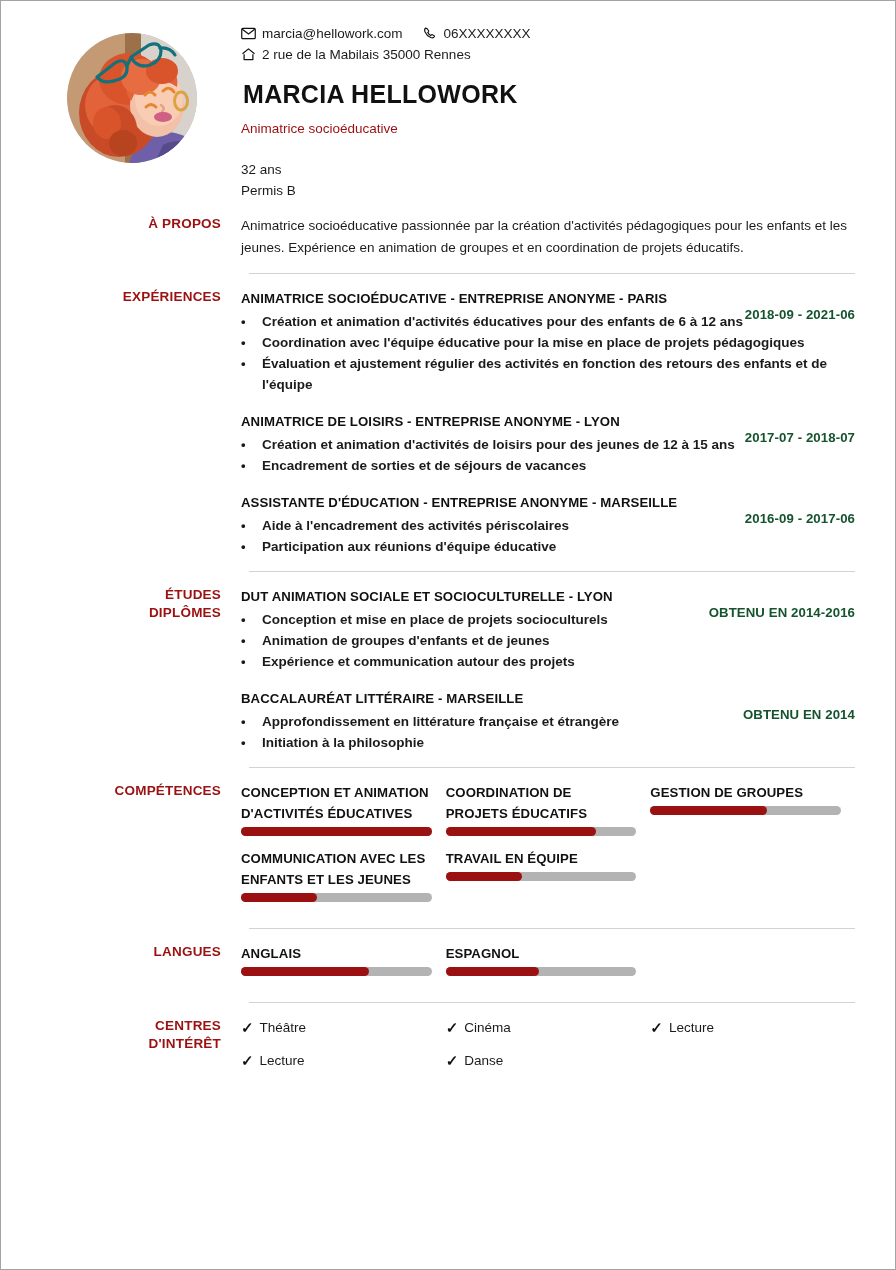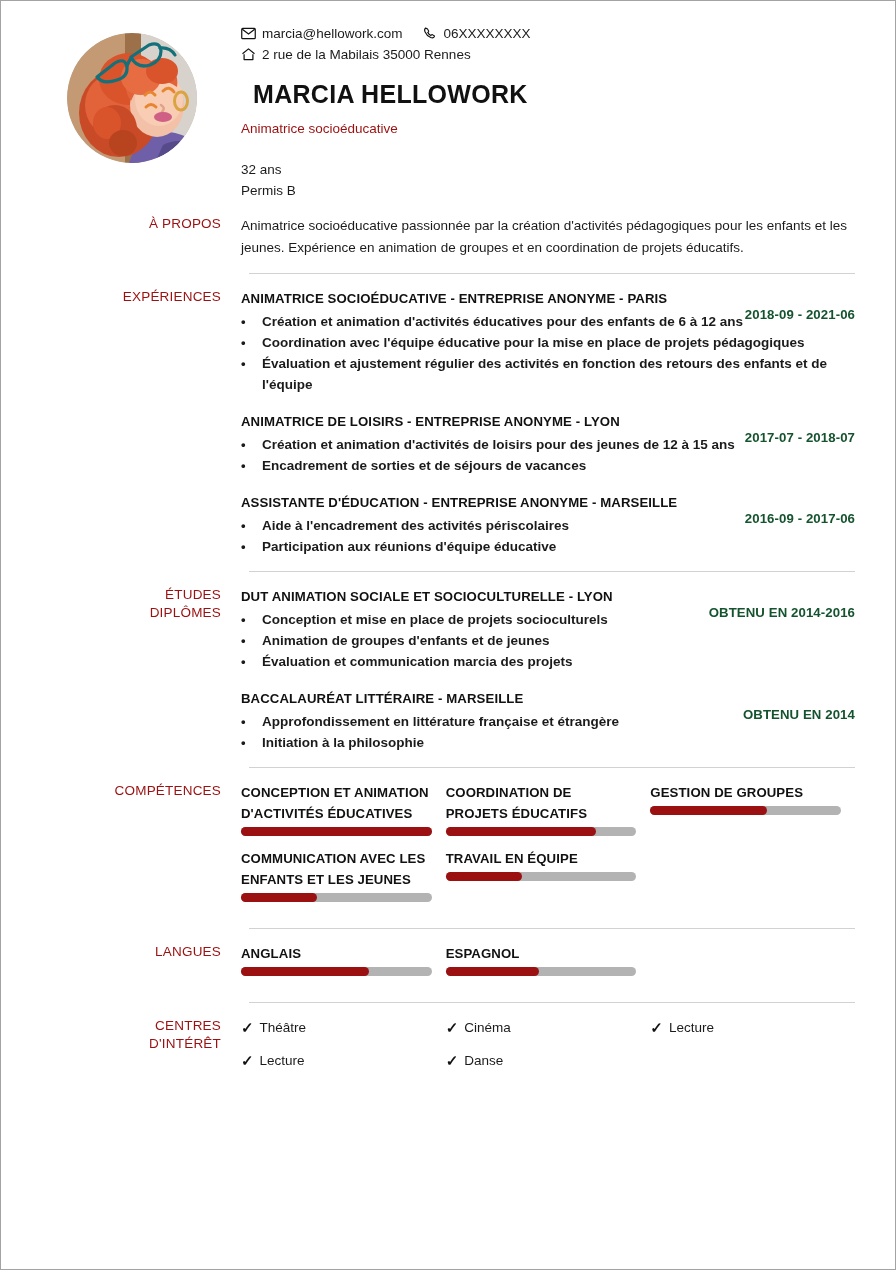--- a/index.html
+++ b/index.html
@@ -18,21 +18,21 @@
   .inner { padding: 22px 40px 0 22px; }
 
   
   .row { display: flex; align-items: flex-start; }
   .label-col {
     width: 218px;
     flex: 0 0 218px;
     text-align: right;
     padding-right: 20px;
     color: #9b1010;
-    font-weight: normal;
+    font-weight: bold;
     font-size: 13.5px;
     letter-spacing: .2px;
     line-height: 18px;
     text-transform: uppercase;
   }
   .content-col { flex: 1 1 auto; min-width: 0; }
 
   
   .header { display: flex; align-items: flex-start; }
   .photo-col { width: 218px; flex: 0 0 218px; display: flex; justify-content: center; padding-top: 10px;}
@@ -43,21 +43,21 @@
   }
   .avatar svg { display: block; width: 130px; height: 130px; }
 
   .contact-line { display: flex; align-items: center; gap: 6px; font-size: 13.5px; color: #1b1b1b; line-height: 21px;}
   .contact-row { display: flex; align-items: center; gap: 20px; }
   .ico { display: inline-block; width: 15px; height: 15px; flex: 0 0 15px; }
   .ico svg { display:block; width:15px; height:15px; }
 
   .name {
     font-size: 25px; font-weight: bold; color: #111111;
-    letter-spacing: .3px; margin: 14px 0 10px 12px; line-height: 30px;
+    letter-spacing: .3px; margin: 14px 0 10px 2px; line-height: 30px;
   }
   .job-title { color: #9b1010; font-size: 13.5px; line-height: 20px; }
   .meta { margin-top: 20px; font-size: 13.5px; color: #1b1b1b; line-height: 21px; }
 
   
   .divider { height: 1px; background: #d2d2d2; margin-left: 226px; }
 
   
   .about-text { font-size: 13.5px; color: #1b1b1b; line-height: 22px; }
 
@@ -278,21 +278,21 @@
         </div>
         <div class="content-col" id="edu-list">
             <div class="entry">
               <div class="entry-head">
                 <div class="entry-title">DUT ANIMATION SOCIALE ET SOCIOCULTURELLE - LYON</div>
                 <div class="entry-date">OBTENU EN 2014-2016</div>
               </div>
               <ul class="bullets">
                 <li>Conception et mise en place de projets socioculturels</li>
                 <li>Animation de groupes d'enfants et de jeunes</li>
-                <li>Évaluation et communication marcia des projets</li>
+                <li>Expérience et communication autour des projets</li>
               </ul>
             </div>
             <div class="entry">
               <div class="entry-head">
                 <div class="entry-title">BACCALAURÉAT LITTÉRAIRE - MARSEILLE</div>
                 <div class="entry-date">OBTENU EN 2014</div>
               </div>
               <ul class="bullets">
                 <li>Approfondissement en littérature française et étrangère</li>
                 <li>Initiation à la philosophie</li>

